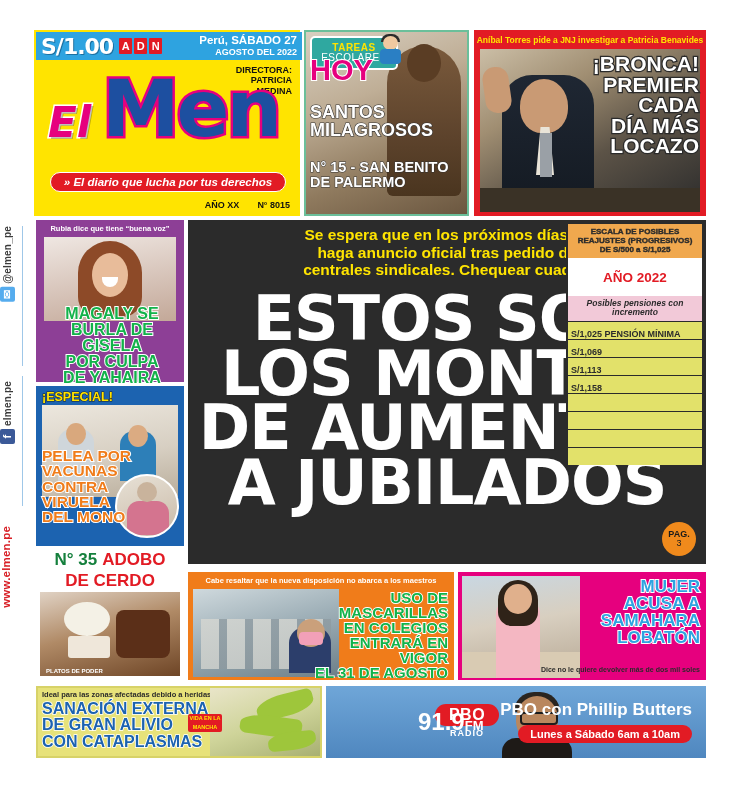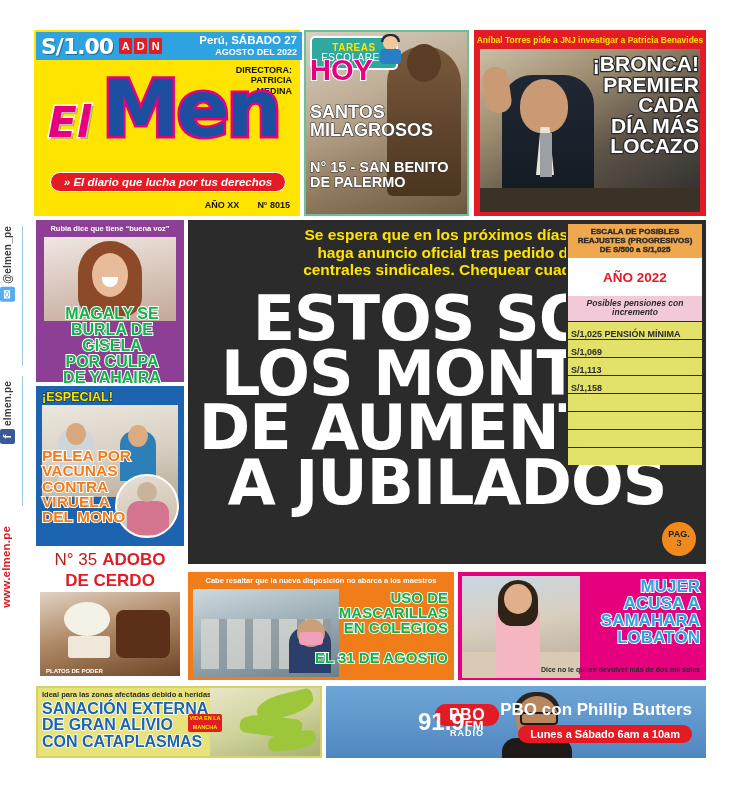--- a/index.html
+++ b/index.html
@@ -141,21 +141,21 @@
   .vacunas .inset{position:absolute;right:3px;bottom:6px;width:60px;height:60px;border-radius:50%;
     border:2px solid #fff;background:linear-gradient(160deg,#e7e1d6 0%,#c9b9a6 100%);overflow:hidden;}
   .vacunas .inset .ih{position:absolute;left:20px;top:6px;width:20px;height:20px;background:#c9b39c;border-radius:50%;}
   .vacunas .inset .ib{position:absolute;left:10px;top:25px;width:42px;height:34px;background:#d4748f;border-radius:12px 12px 0 0;}
   .vacunas .hl{position:absolute;left:4px;top:60px;width:104px;
     font-size:15.5px;font-weight:bold;color:#f07c1a;line-height:.99;
     -webkit-text-stroke:2px #fff;paint-order:stroke fill;}
 
   .adobo{position:absolute;left:36px;top:550px;width:148px;height:130px;background:#fff;}
   .adobo .ttl{display:flex;align-items:baseline;justify-content:center;gap:5px;height:22px;}
-  .adobo .num{font-size:17px;font-weight:normal;color:#b91c1c;
+  .adobo .num{font-size:17px;font-weight:bold;color:#15803d;
     -webkit-text-stroke:1.5px #fff;paint-order:stroke fill;}
   .adobo .nm{font-size:17px;font-weight:bold;color:#e21b24;
     -webkit-text-stroke:1.5px #fff;paint-order:stroke fill;}
   .adobo .nm2{display:block;text-align:center;font-size:17px;font-weight:bold;color:#e21b24;
     line-height:1;-webkit-text-stroke:1.5px #fff;paint-order:stroke fill;}
   .adobo .pic{position:absolute;left:4px;top:42px;width:140px;height:84px;
     background:linear-gradient(165deg,#e0d2c4 0%,#b08a66 45%,#6e4526 100%);overflow:hidden;}
   .adobo .rice{position:absolute;left:24px;top:10px;width:46px;height:34px;background:#f4f1e6;border-radius:50%;}
   .adobo .meat{position:absolute;right:10px;top:18px;width:54px;height:48px;background:#5b2f18;border-radius:8px;}
   .adobo .cam{position:absolute;left:28px;bottom:18px;width:42px;height:22px;background:#efe7da;border-radius:3px;}
@@ -467,21 +467,21 @@
     <div class="pic">
       <div class="desk"></div>
       <div class="kid"></div>
       <div class="kidh"></div>
       <div class="m95"></div>
     </div>
     <div class="hl">
       <span>USO DE</span><br>
       <span>MASCARILLAS</span><br>
       <span>EN COLEGIOS</span><br>
-      <br>
+      <span>ENTRARÁ EN VIGOR</span><br>
       <span>EL 31 DE AGOSTO</span>
     </div>
   </div>
 
   <div class="samahara">
     <div class="pic">
       <div class="sand"></div>
       <div class="girl"></div>
       <div class="hair"></div>
       <div class="gh"></div>

